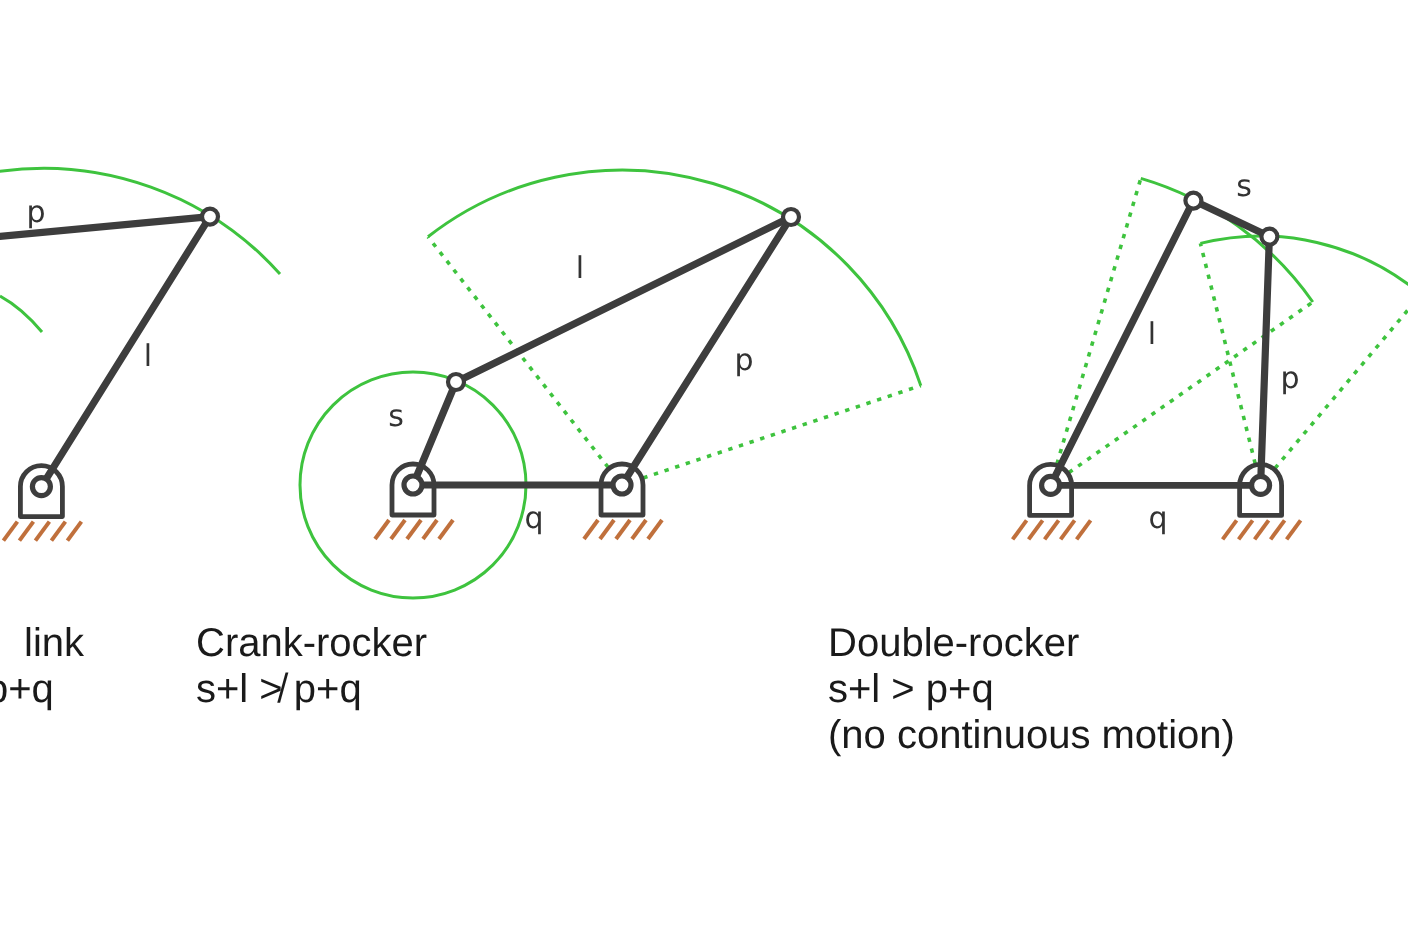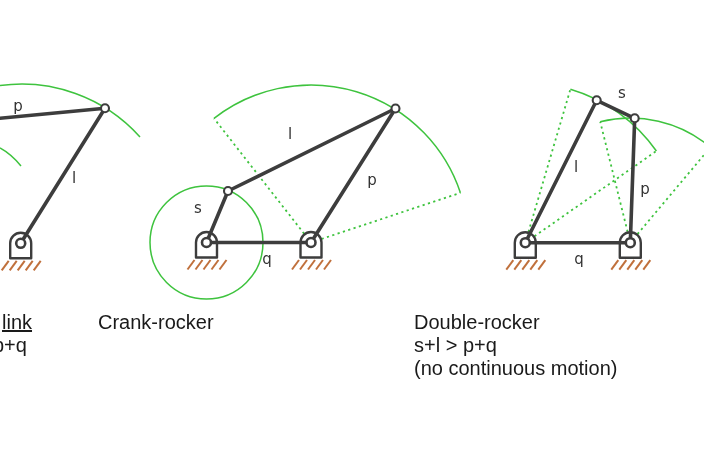--- a/index.html
+++ b/index.html
@@ -19,21 +19,21 @@
   .pedestal{fill:#ffffff;stroke:var(--link);stroke-width:2.4;stroke-linejoin:round;}
   .hatch{stroke:var(--hatch);stroke-width:2;stroke-linecap:butt;}
   .garc{fill:none;stroke:var(--green);stroke-width:1.5;}
   .gdot{fill:none;stroke:var(--green);stroke-width:1.8;stroke-dasharray:2.2 3.4;}
   .lbl{font-family:"DejaVu Sans","Liberation Sans",sans-serif;font-size:15px;fill:var(--labeltext);}
   .caption{
     position:absolute;top:311px;color:var(--captext);
     font-size:20px;line-height:23px;white-space:nowrap;
   }
   .caption.center{text-align:left;}
-  .cap-l1-left{margin-left:2px;text-decoration:underline;}
+  .cap-l1-left{margin-left:12px;}
   .cap-l2-left{margin-left:-7px;}
 </style>
 </head>
 <body>
 
 <div class="stage">
 
   <svg width="704" height="300" viewBox="0 0 704 300">
     <defs>
       <g id="ground-support">
@@ -103,20 +103,21 @@
     </g>
   </svg>
 
   <div class="caption" style="left:0;width:120px;">
     <div class="cap-l1-left">link</div>
     <div class="cap-l2-left">p+q</div>
   </div>
 
   <div class="caption center" style="left:98px;width:320px;">
     <div>Crank-rocker</div>
+    <div>s+l ≯ p+q</div>
   </div>
 
   <div class="caption center" style="left:414px;width:320px;">
     <div>Double-rocker</div>
     <div>s+l &gt; p+q</div>
     <div>(no continuous motion)</div>
   </div>
 
 </div>
 

